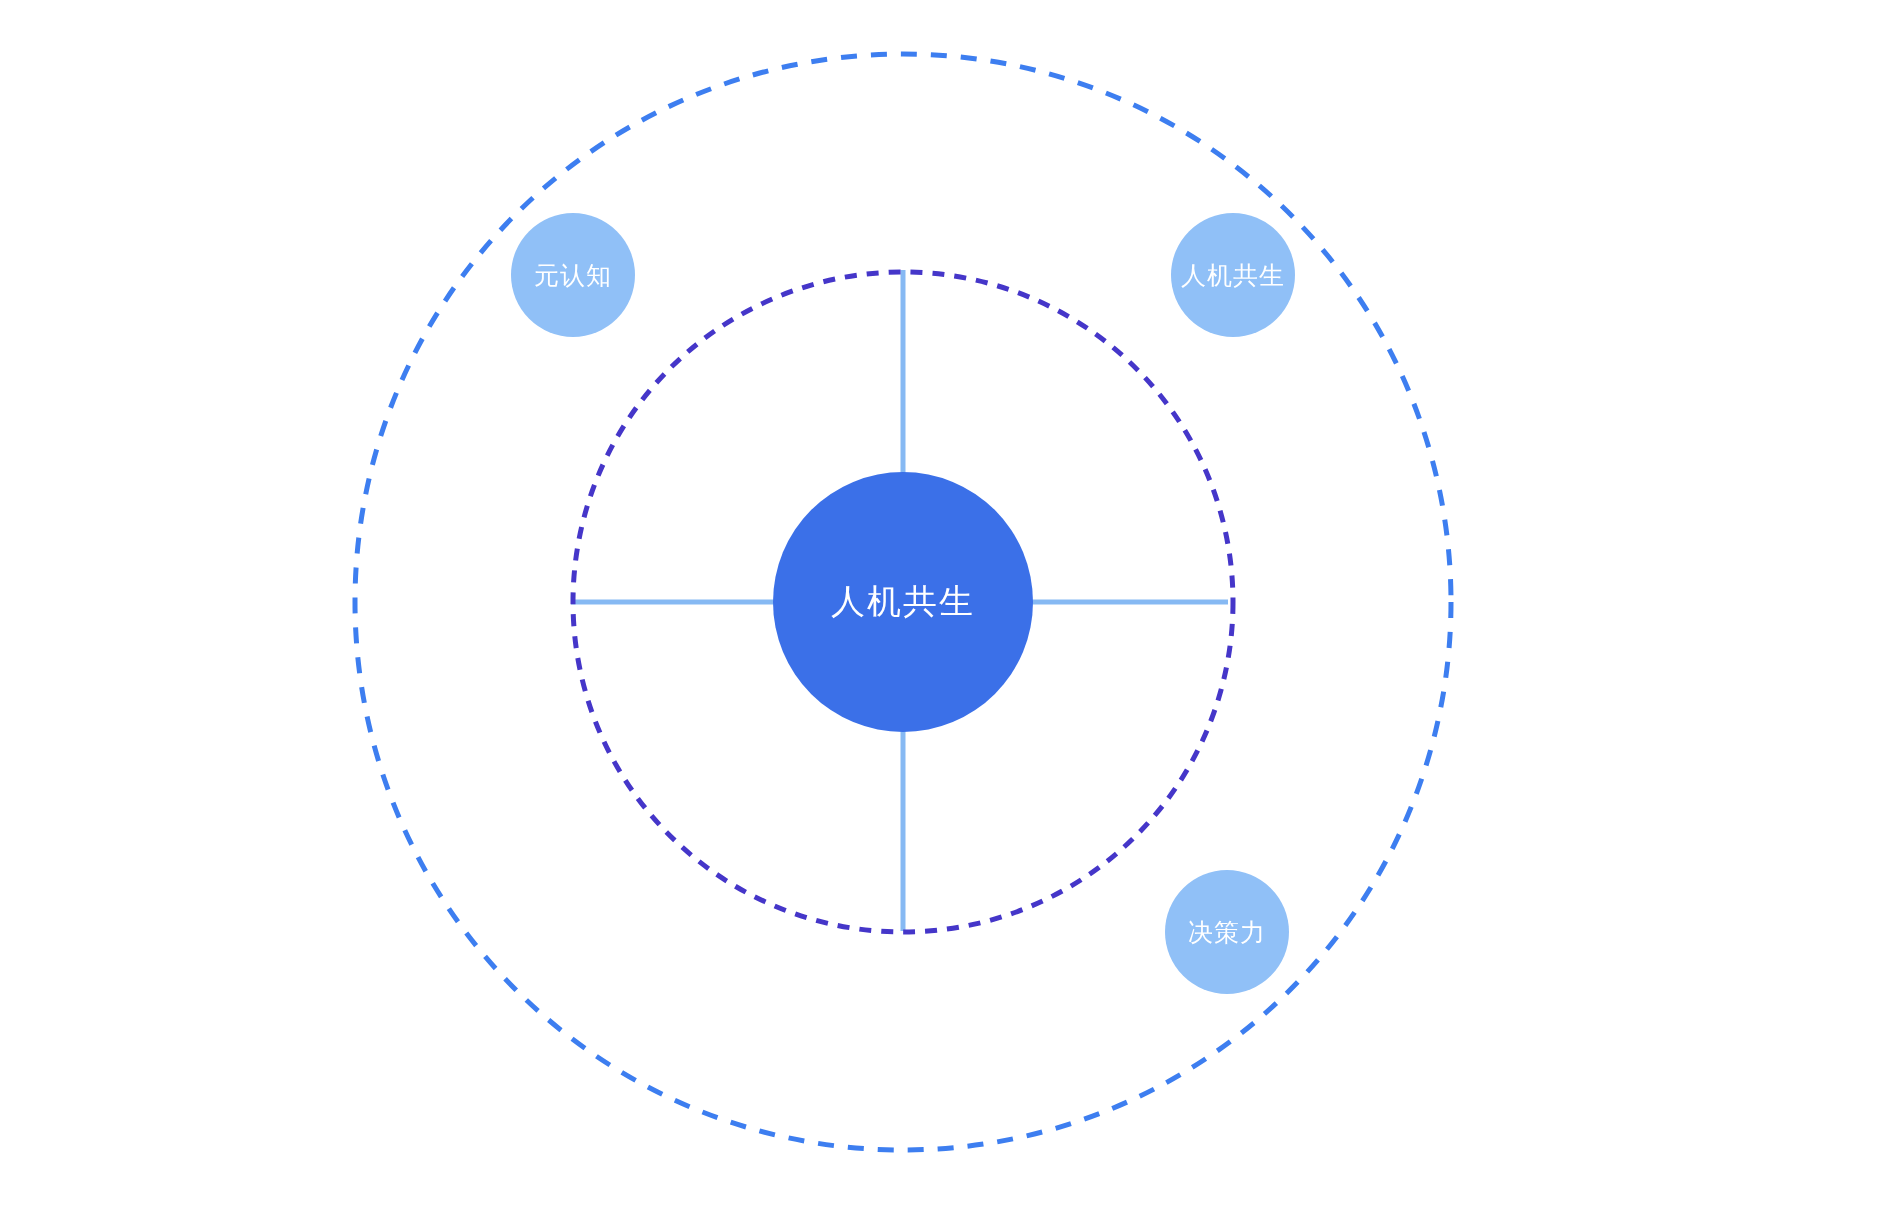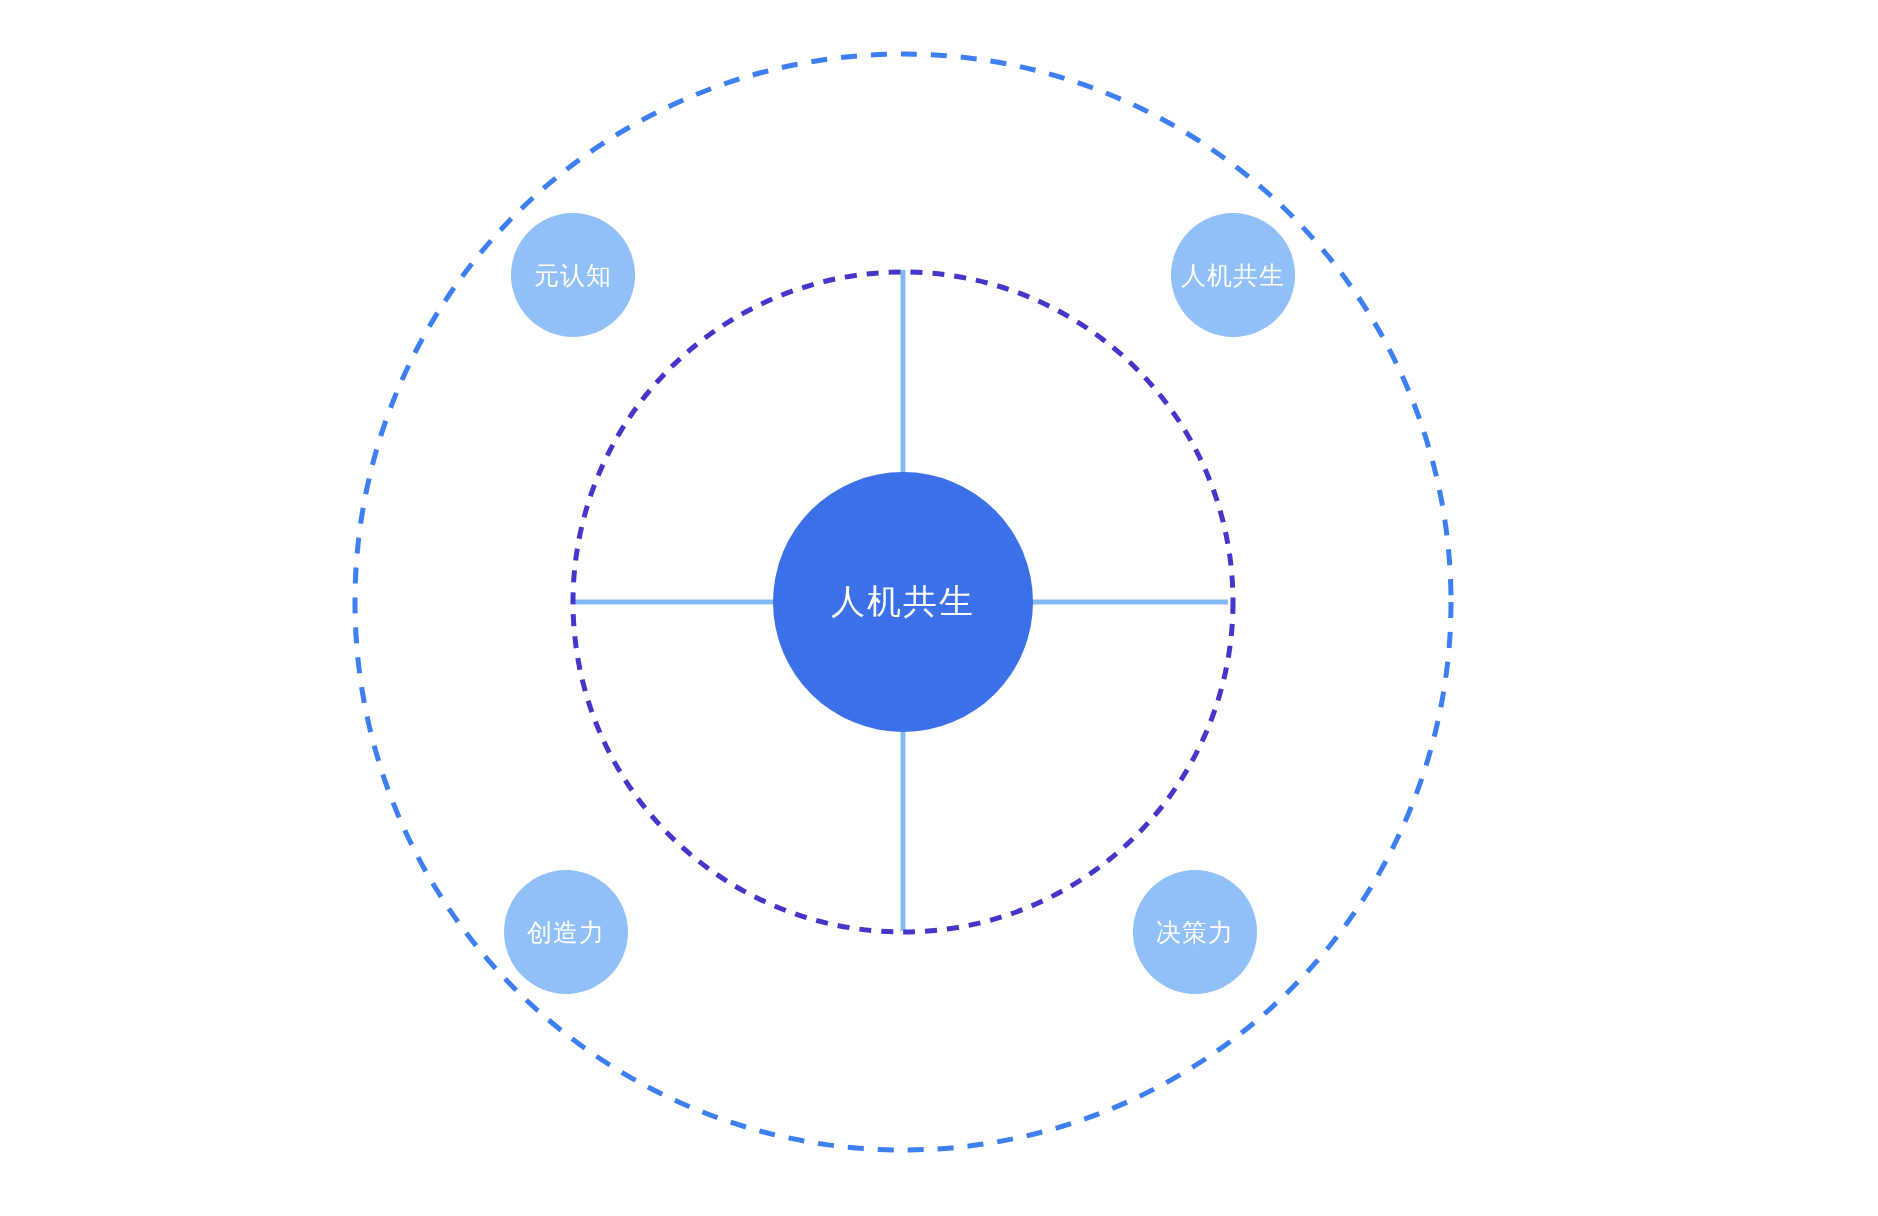--- a/index.html
+++ b/index.html
@@ -59,21 +59,21 @@
     font-size: 25px;
     letter-spacing: 1px;
   }
   .pos-top    { left: 814px;  top: 181px; }
   .pos-right  { left: 1139px; top: 512px; }
   .pos-bottom { left: 814px;  top: 842px; }
   .pos-left   { left: 482px;  top: 512px; }
   .pos-top-left     { left: 511px;  top: 213px; }
   .pos-top-right    { left: 1171px; top: 213px; }
   .pos-bottom-left  { left: 504px;  top: 870px; }
-  .pos-bottom-right { left: 1133px; top: 870px; }
+  .pos-bottom-right { left: 1165px; top: 870px; }
 </style>
 </head>
 <body>
 
 <div class="canvas">
 
   <svg class="layer" width="1878" height="1216" viewBox="0 0 1878 1216">
     <line class="connector" x1="903" y1="270" x2="903" y2="931" stroke="#86B9F3"></line>
     <line class="connector" x1="571" y1="602" x2="1228" y2="602" stroke="#86B9F3"></line>
     <circle class="ring inner" cx="903" cy="602" r="330" stroke="#4536C9"></circle>
@@ -84,20 +84,17 @@
     <span>人机共生</span>
   </div>
 
 
   <div class="node outer-node pos-top-left">
     <span>元认知</span>
   </div>
   <div class="node outer-node pos-top-right">
     <span>人机共生</span>
   </div>
-  <div class="node outer-node pos-bottom-left">
-    <span>创造力</span>
-  </div>
   <div class="node outer-node pos-bottom-right">
     <span>决策力</span>
   </div>
 
 </div>
 
 </body></html>

